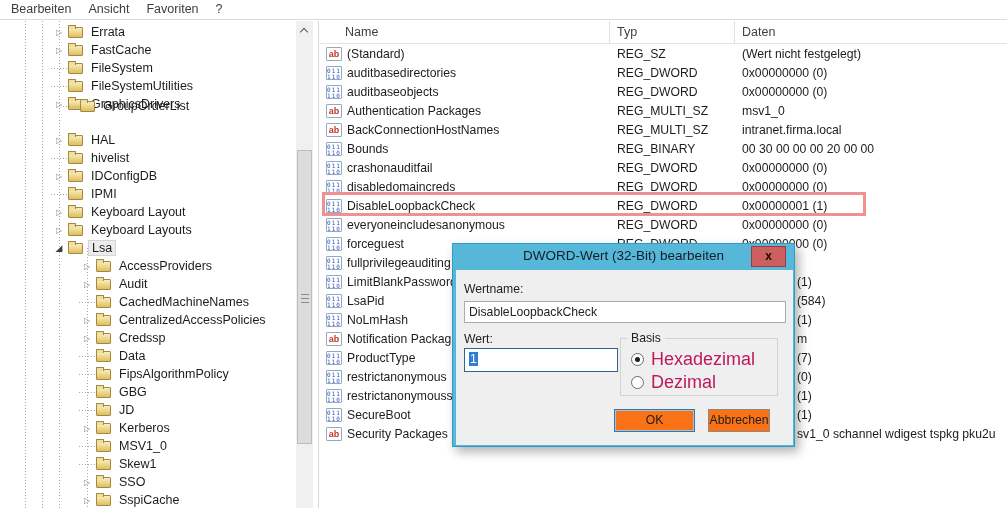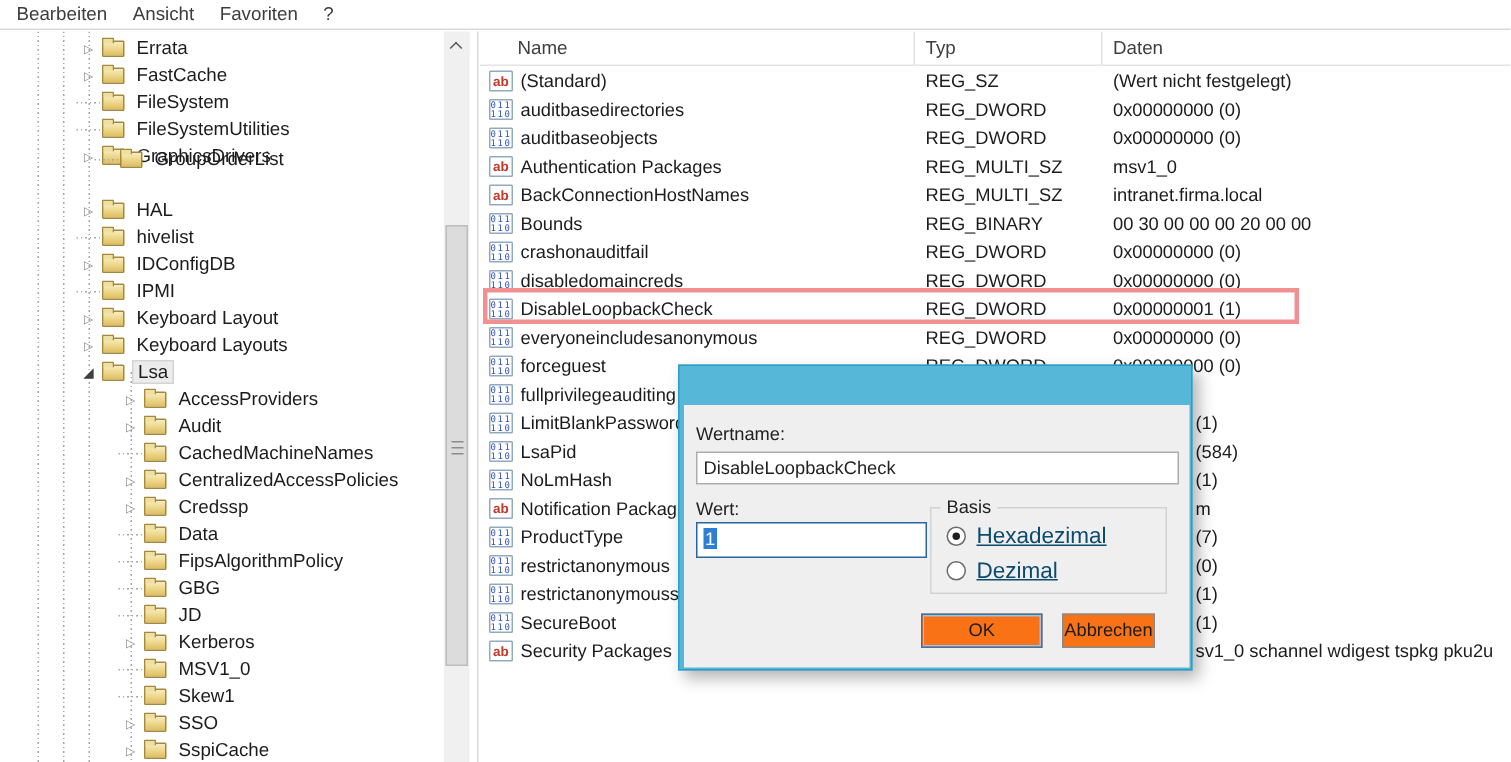--- a/index.html
+++ b/index.html
@@ -88,21 +88,21 @@
 
   #basis-group { position:absolute; left:164px; top:68px; width:158px; height:58px;
                  border:1px solid #d2d2d2; background:#efefef; }
   #basis-label { position:absolute; left:6px; top:-8px; background:#efefef; padding:0 4px;
                  font-size:12.2px; color:#222; }
   .radio-row { position:absolute; left:10px; display:flex; align-items:center; }
   .radio { width:13px; height:13px; border-radius:50%; border:1px solid #6a6a6a; background:#fff;
            margin-right:7px; position:relative; flex:none; }
   .radio.checked::after { content:""; position:absolute; left:3px; top:3px; width:5px; height:5px;
                           border-radius:50%; background:#1f1f1f; }
-  .radio-label { font-size:15px; color:#0c4a6e;text-decoration:underline; }
+  .radio-label { font-size:18px; color:#be185d; }
 
   .dlg-btn { position:absolute; top:139px; height:23px; background:#f97316; font-size:12.2px;
              color:#1c1c1c; text-align:center; line-height:21px; cursor:default; }
   #ok-btn { left:158px; width:81px; border:1px solid #3c73a8; box-shadow:inset 0 0 0 1px #9fc4e2; }
   #cancel-btn { left:252px; width:62px; border:1px solid #8a8a8a; }
 </style>
 </head>
 <body>
 
 <div id="menubar">
@@ -393,20 +393,26 @@
     <span class="frag" style="top: 313px;">(1)</span>
     <span class="frag" style="top: 332px;">m</span>
     <span class="frag" style="top: 351px;">(7)</span>
     <span class="frag" style="top: 370px;">(0)</span>
     <span class="frag" style="top: 389px;">(1)</span>
     <span class="frag" style="top: 408px;">(1)</span>
     <span class="frag" style="top: 427px;">sv1_0 schannel wdigest tspkg pku2u</span>
   </div>
 
 <div id="dialog">
+  <div id="dlg-titlebar">
+    <div id="dlg-title">DWORD-Wert (32-Bit) bearbeiten</div>
+    <div id="dlg-close">
+      <span>x</span>
+    </div>
+  </div>
   <div id="dlg-body">
     <span class="dlg-label" style="left:8px; top:12px;">Wertname:</span>
     <div class="txtbox" id="wertname-box">DisableLoopbackCheck</div>
 
     <span class="dlg-label" style="left:8px; top:62px;">Wert:</span>
     <div class="txtbox" id="wert-box">
       <span class="sel">1</span>
     </div>
 
     <div id="basis-group">

